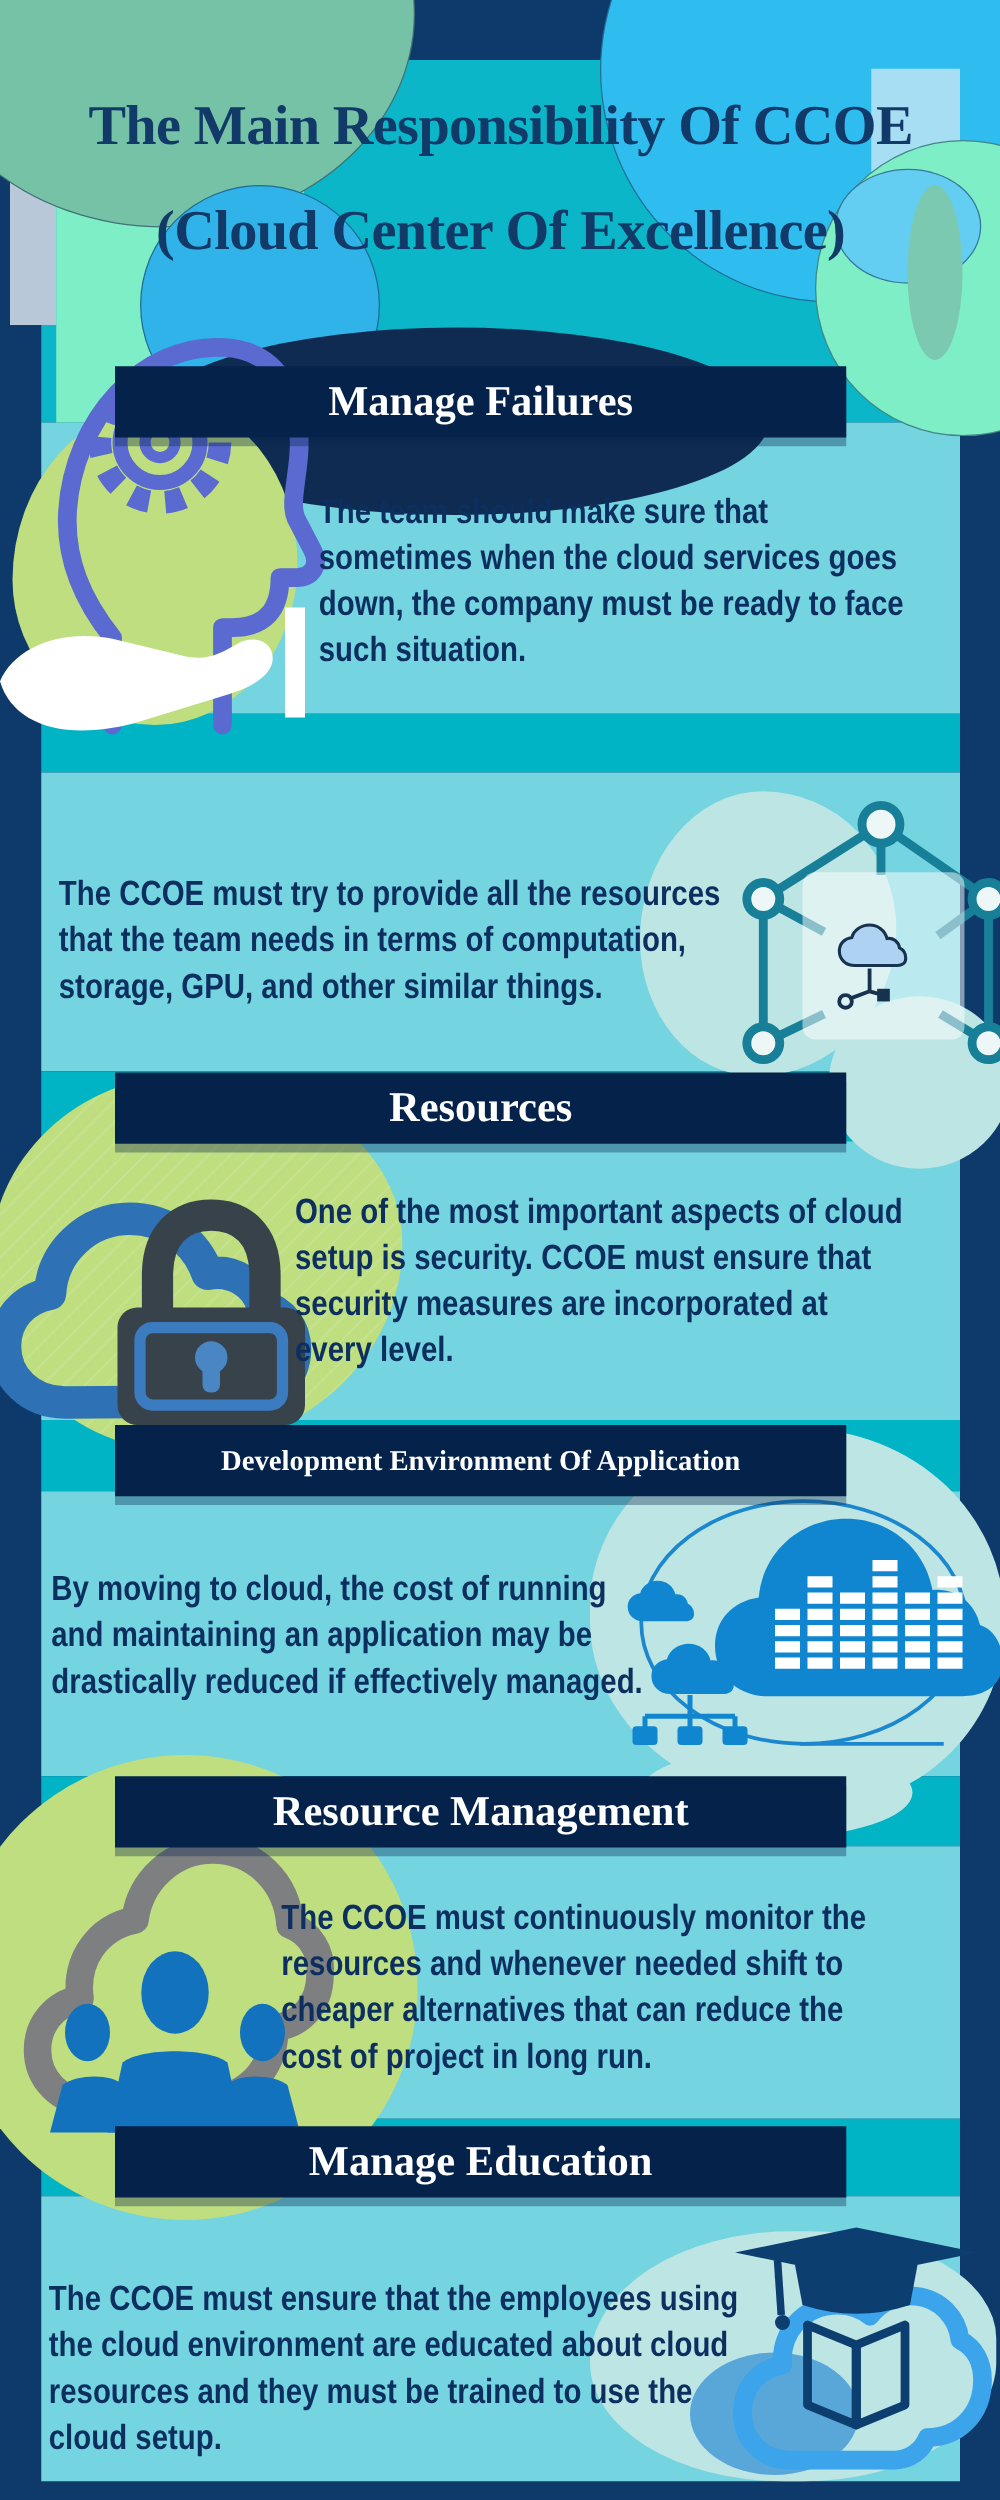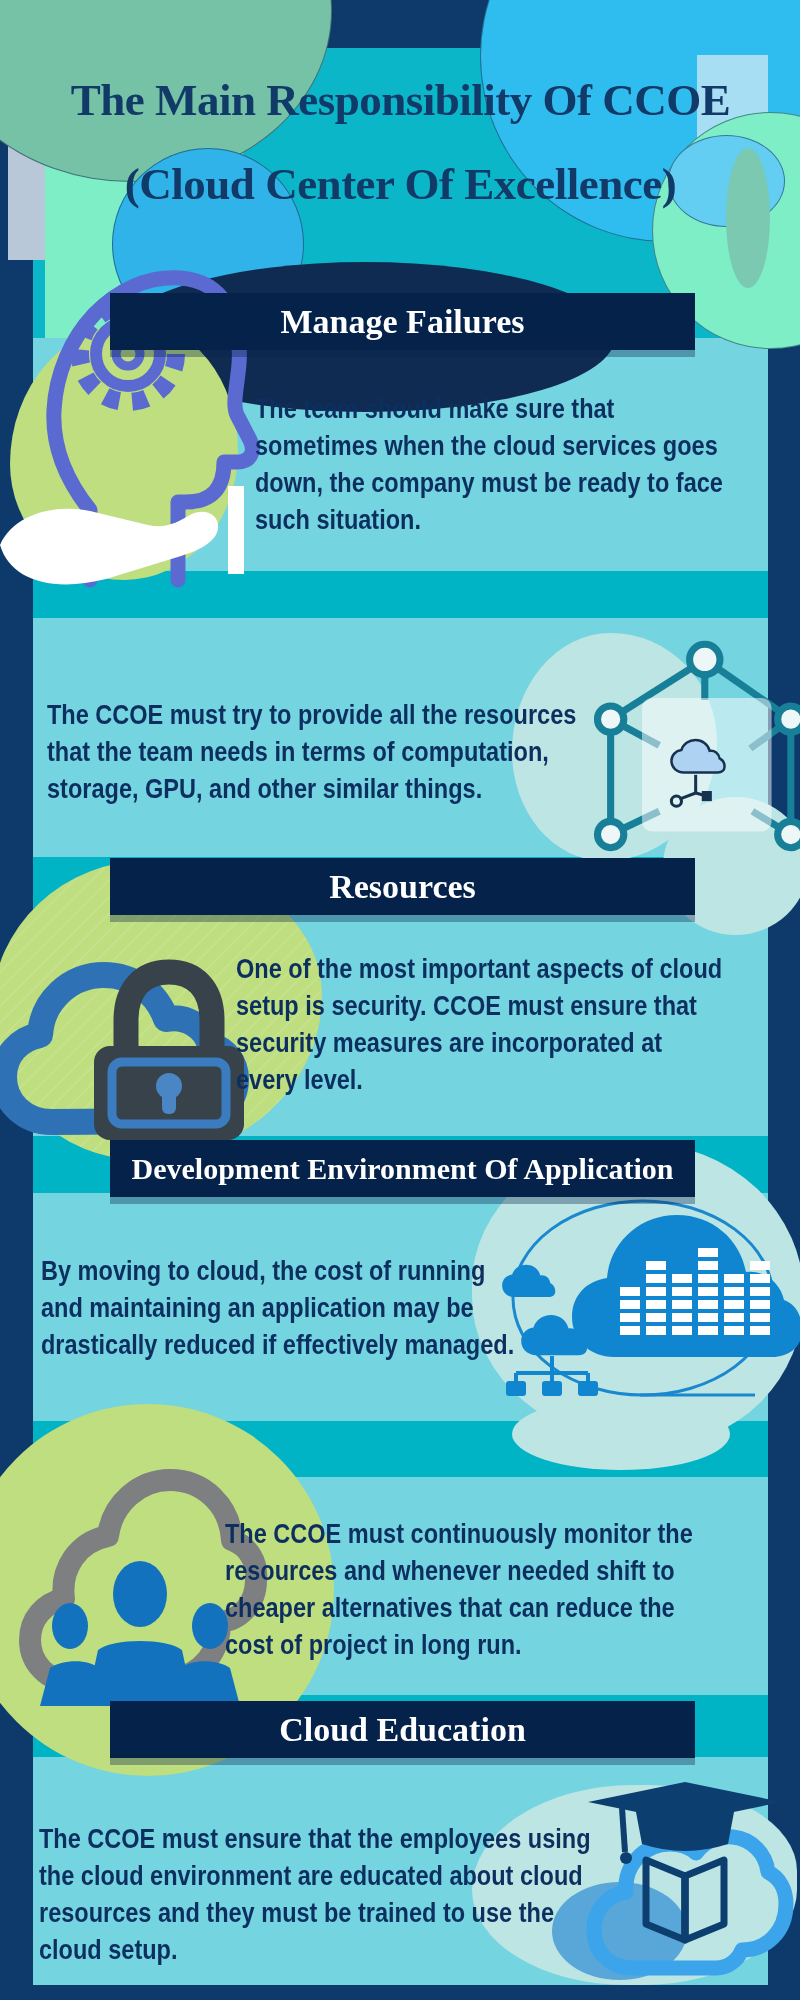--- a/index.html
+++ b/index.html
@@ -8,26 +8,26 @@
         font-family:"Liberation Sans",sans-serif;}
   .abs{position:absolute;}
   .z1{z-index:1;} .z2{z-index:2;} .z3{z-index:3;} .z4{z-index:4;}
   .circle{border-radius:50%;}
   .outlined{border:1px solid rgba(20,50,80,0.55);}
 
   .title-block{left:33px;top:48px;width:735px;height:290px;background:var(--c-title_teal,#0ab6c7);}
   .strip{left:33px;width:735px;background:var(--c-strip_teal,#00b4c6);}
   .content{left:33px;width:735px;background:var(--c-panel_teal,#74d4e0);}
 
-  .band{left:110px;width:585px;height:57px;background:var(--c-band_navy,#05234a);
+  .band{left:92px;width:585px;height:57px;background:var(--c-band_navy,#05234a);
         display:flex;align-items:center;justify-content:center;
         box-shadow:0 7px 0 rgba(9,35,74,0.35);}
   .band span{font-family:"Liberation Serif",serif;font-weight:700;
         color:var(--c-header_white,#ffffff);font-size:34px;white-space:nowrap;}
-  .band.small span{font-size:30px;}
+  .band.small span{font-size:23px;}
 
   .title-text{left:33px;top:58px;width:735px;text-align:center;
         font-family:Liberation Serif, serif;font-weight:700;font-size:45px;
         line-height:84px;letter-spacing:-0.5px;color:var(--c-title_navy,#123a68);}
 
   .body-text{font:700 28px/37px "Liberation Sans",sans-serif;
         color:var(--c-text_navy,#0c2f5f);transform:scaleX(0.84);
         transform-origin:0 0;white-space:nowrap;}
 
   .hatch{background-image:repeating-linear-gradient(135deg,rgba(255,255,255,0.10) 0 2px,transparent 2px 12px);}
@@ -174,39 +174,42 @@
     <g fill="var(--c-people_blue,#1272be)">
       <ellipse cx="52" cy="184" rx="18" ry="23"></ellipse>
       <path d="M22,264 L32,226 C44,217 72,217 80,226 L84,264 Z"></path>
       <ellipse cx="192" cy="184" rx="18" ry="23"></ellipse>
       <path d="M160,264 L164,226 C172,217 200,217 212,226 L222,264 Z"></path>
       <ellipse cx="122" cy="152" rx="27" ry="33"></ellipse>
       <path d="M68,264 L80,208 C95,196 149,196 164,208 L176,264 Z"></path>
     </g>
   </svg>
 
+  <div class="abs z3 band" style="top:1421px">
+    <span>Resource Management</span>
+  </div>
   <div class="abs z4 body-text" style="left:225px;top:1515px">The CCOE must continuously monitor the<br>resources and whenever needed shift to<br>cheaper alternatives that can reduce the<br>cost of project in long run.</div>
 
   <div class="abs z2" style="left:472px;top:1785px;width:325px;height:200px;background:var(--c-pale_blob,#bce5e3);border-radius:52% 48% 50% 50% / 55% 45% 50% 50%"></div>
   <div class="abs z2 circle" style="left:552px;top:1882px;width:135px;height:98px;background:var(--c-edu_patch_blue,#58a7d8)"></div>
   <svg class="abs z3" style="left:578px;top:1778px" width="218" height="208" viewBox="0 0 218 208">
     <path d="M54,190 C32,190 16,174 16,152 C16,132 29,117 48,114 C46,88 65,66 92,66 C102,66 111,69 118,75 C126,64 140,57 155,59 C174,61 188,76 190,94 C202,100 208,112 208,126 C208,154 188,172 164,172 C160,182 150,190 138,190 Z" fill="none" stroke="var(--c-edu_cloud_blue,#3ba4ea)" stroke-width="15" stroke-linejoin="round"></path>
     <g fill="var(--c-cap_navy,#0c3e70)">
       <polygon points="10,24 107,4 204,24 107,44"></polygon>
       <path d="M58,34 L156,34 L150,66 Q107,80 64,66 Z"></path>
       <circle cx="48" cy="80" r="6"></circle>
     </g>
     <line x1="44" y1="30" x2="47" y2="74" stroke="var(--c-cap_navy,#0c3e70)" stroke-width="6"></line>
     <g fill="none" stroke="var(--c-cap_navy,#0c3e70)" stroke-width="7" stroke-linejoin="round">
       <path d="M107,98 L68,82 L68,146 L107,162 Z"></path>
       <path d="M107,98 L146,82 L146,146 L107,162 Z"></path>
       <line x1="107" y1="98" x2="107" y2="162"></line>
     </g>
   </svg>
 
   <div class="abs z3 band" style="top:1701px">
-    <span>Cloud Education</span>
+    <span>Manage Education</span>
   </div>
   <div class="abs z4 body-text" style="left:39px;top:1820px">The CCOE must ensure that the employees using<br>the cloud environment are educated about cloud<br>resources and they must be trained to use the<br>cloud setup.</div>
 
   <div class="abs z4 title-text">The Main Responsibility Of CCOE<br>(Cloud Center Of Excellence)</div>
 
 </div>
 
 </body></html>

